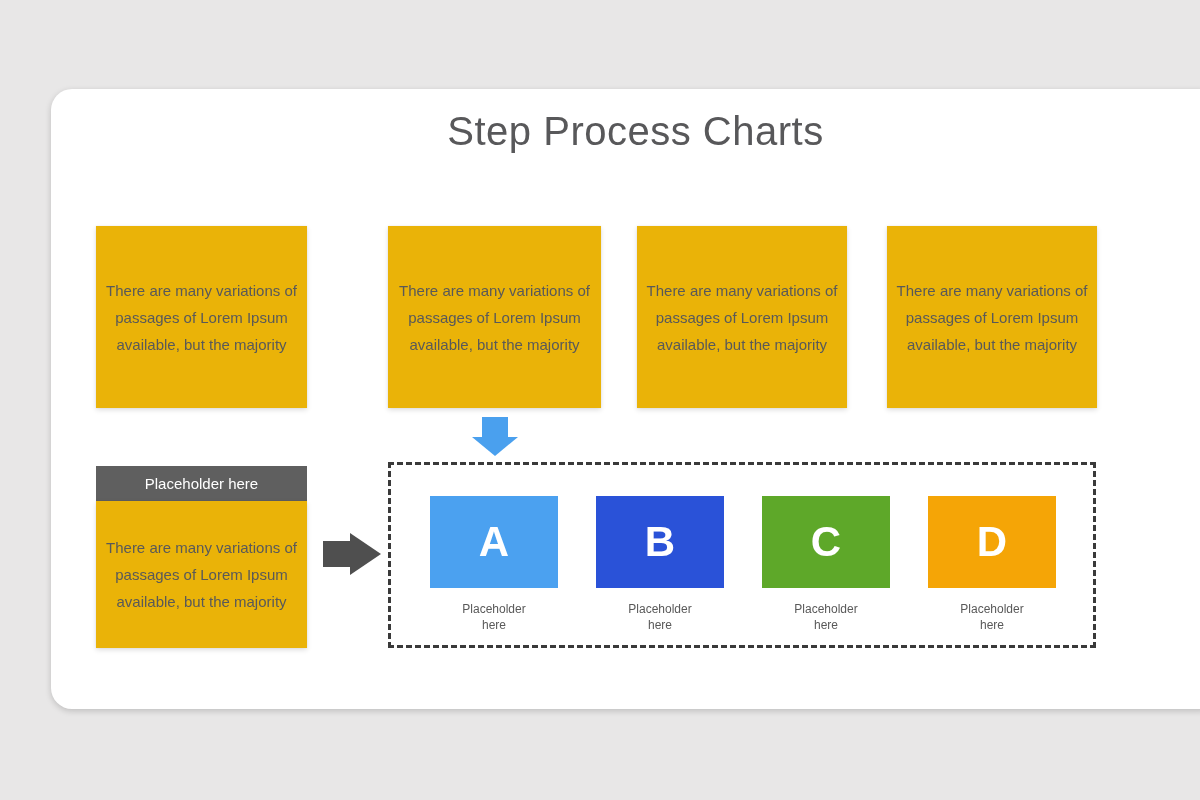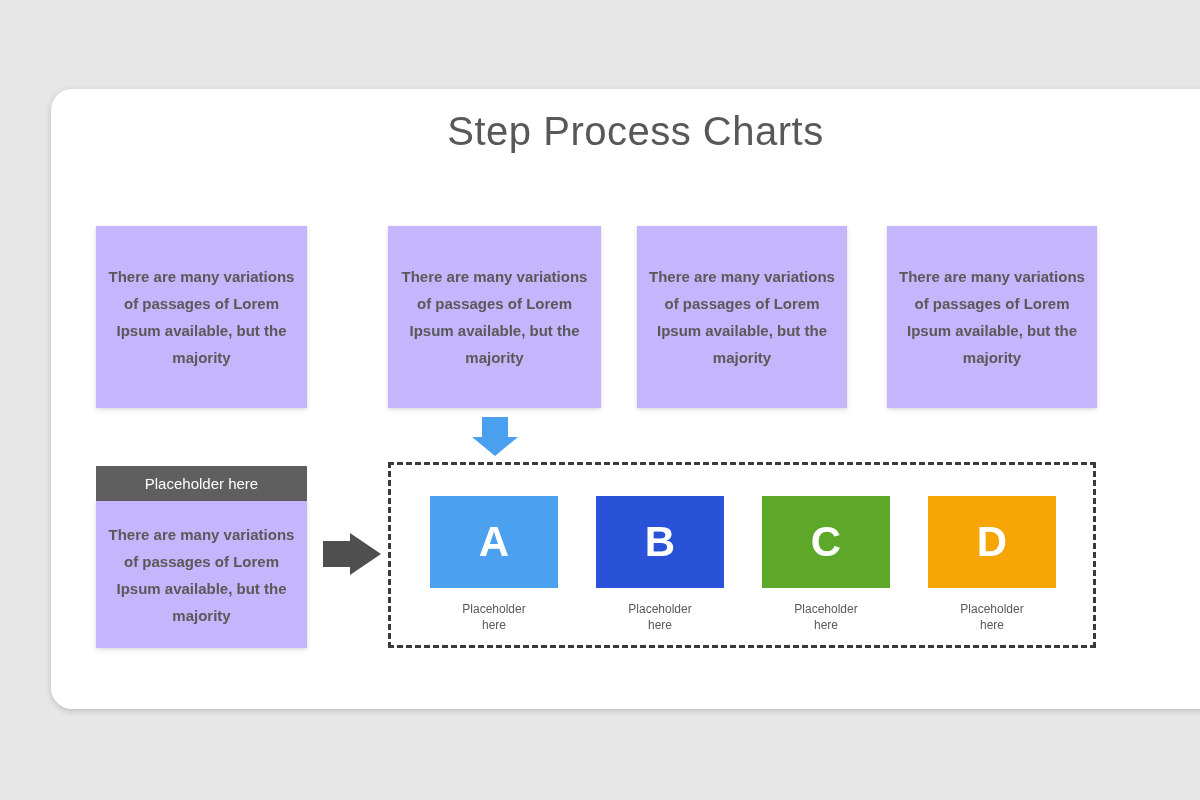--- a/index.html
+++ b/index.html
@@ -29,26 +29,25 @@
   }
   .subtitle {
     position: absolute;
     left: 0; top: 80px; width: 100%;
     text-align: center;
     font-size: 15px;
     color: #3f3f3f;
   }
   .card {
     position: absolute;
-    background: #c4b5fd;
+    background: #eab308;
     box-shadow: 0 2px 5px rgba(0,0,0,0.13), 0 0 1px rgba(0,0,0,0.10);
     display: flex;
     align-items: center;
     justify-content: center;
-    font-weight: bold;
   }
   .card p {
     font-size: 15px;
     line-height: 27px;
     color: #595959;
     text-align: center;
     width: 192px;
   }
   .top-card { top: 137px; height: 182px; }
   .c1 { left: 45px;  width: 211px; }

